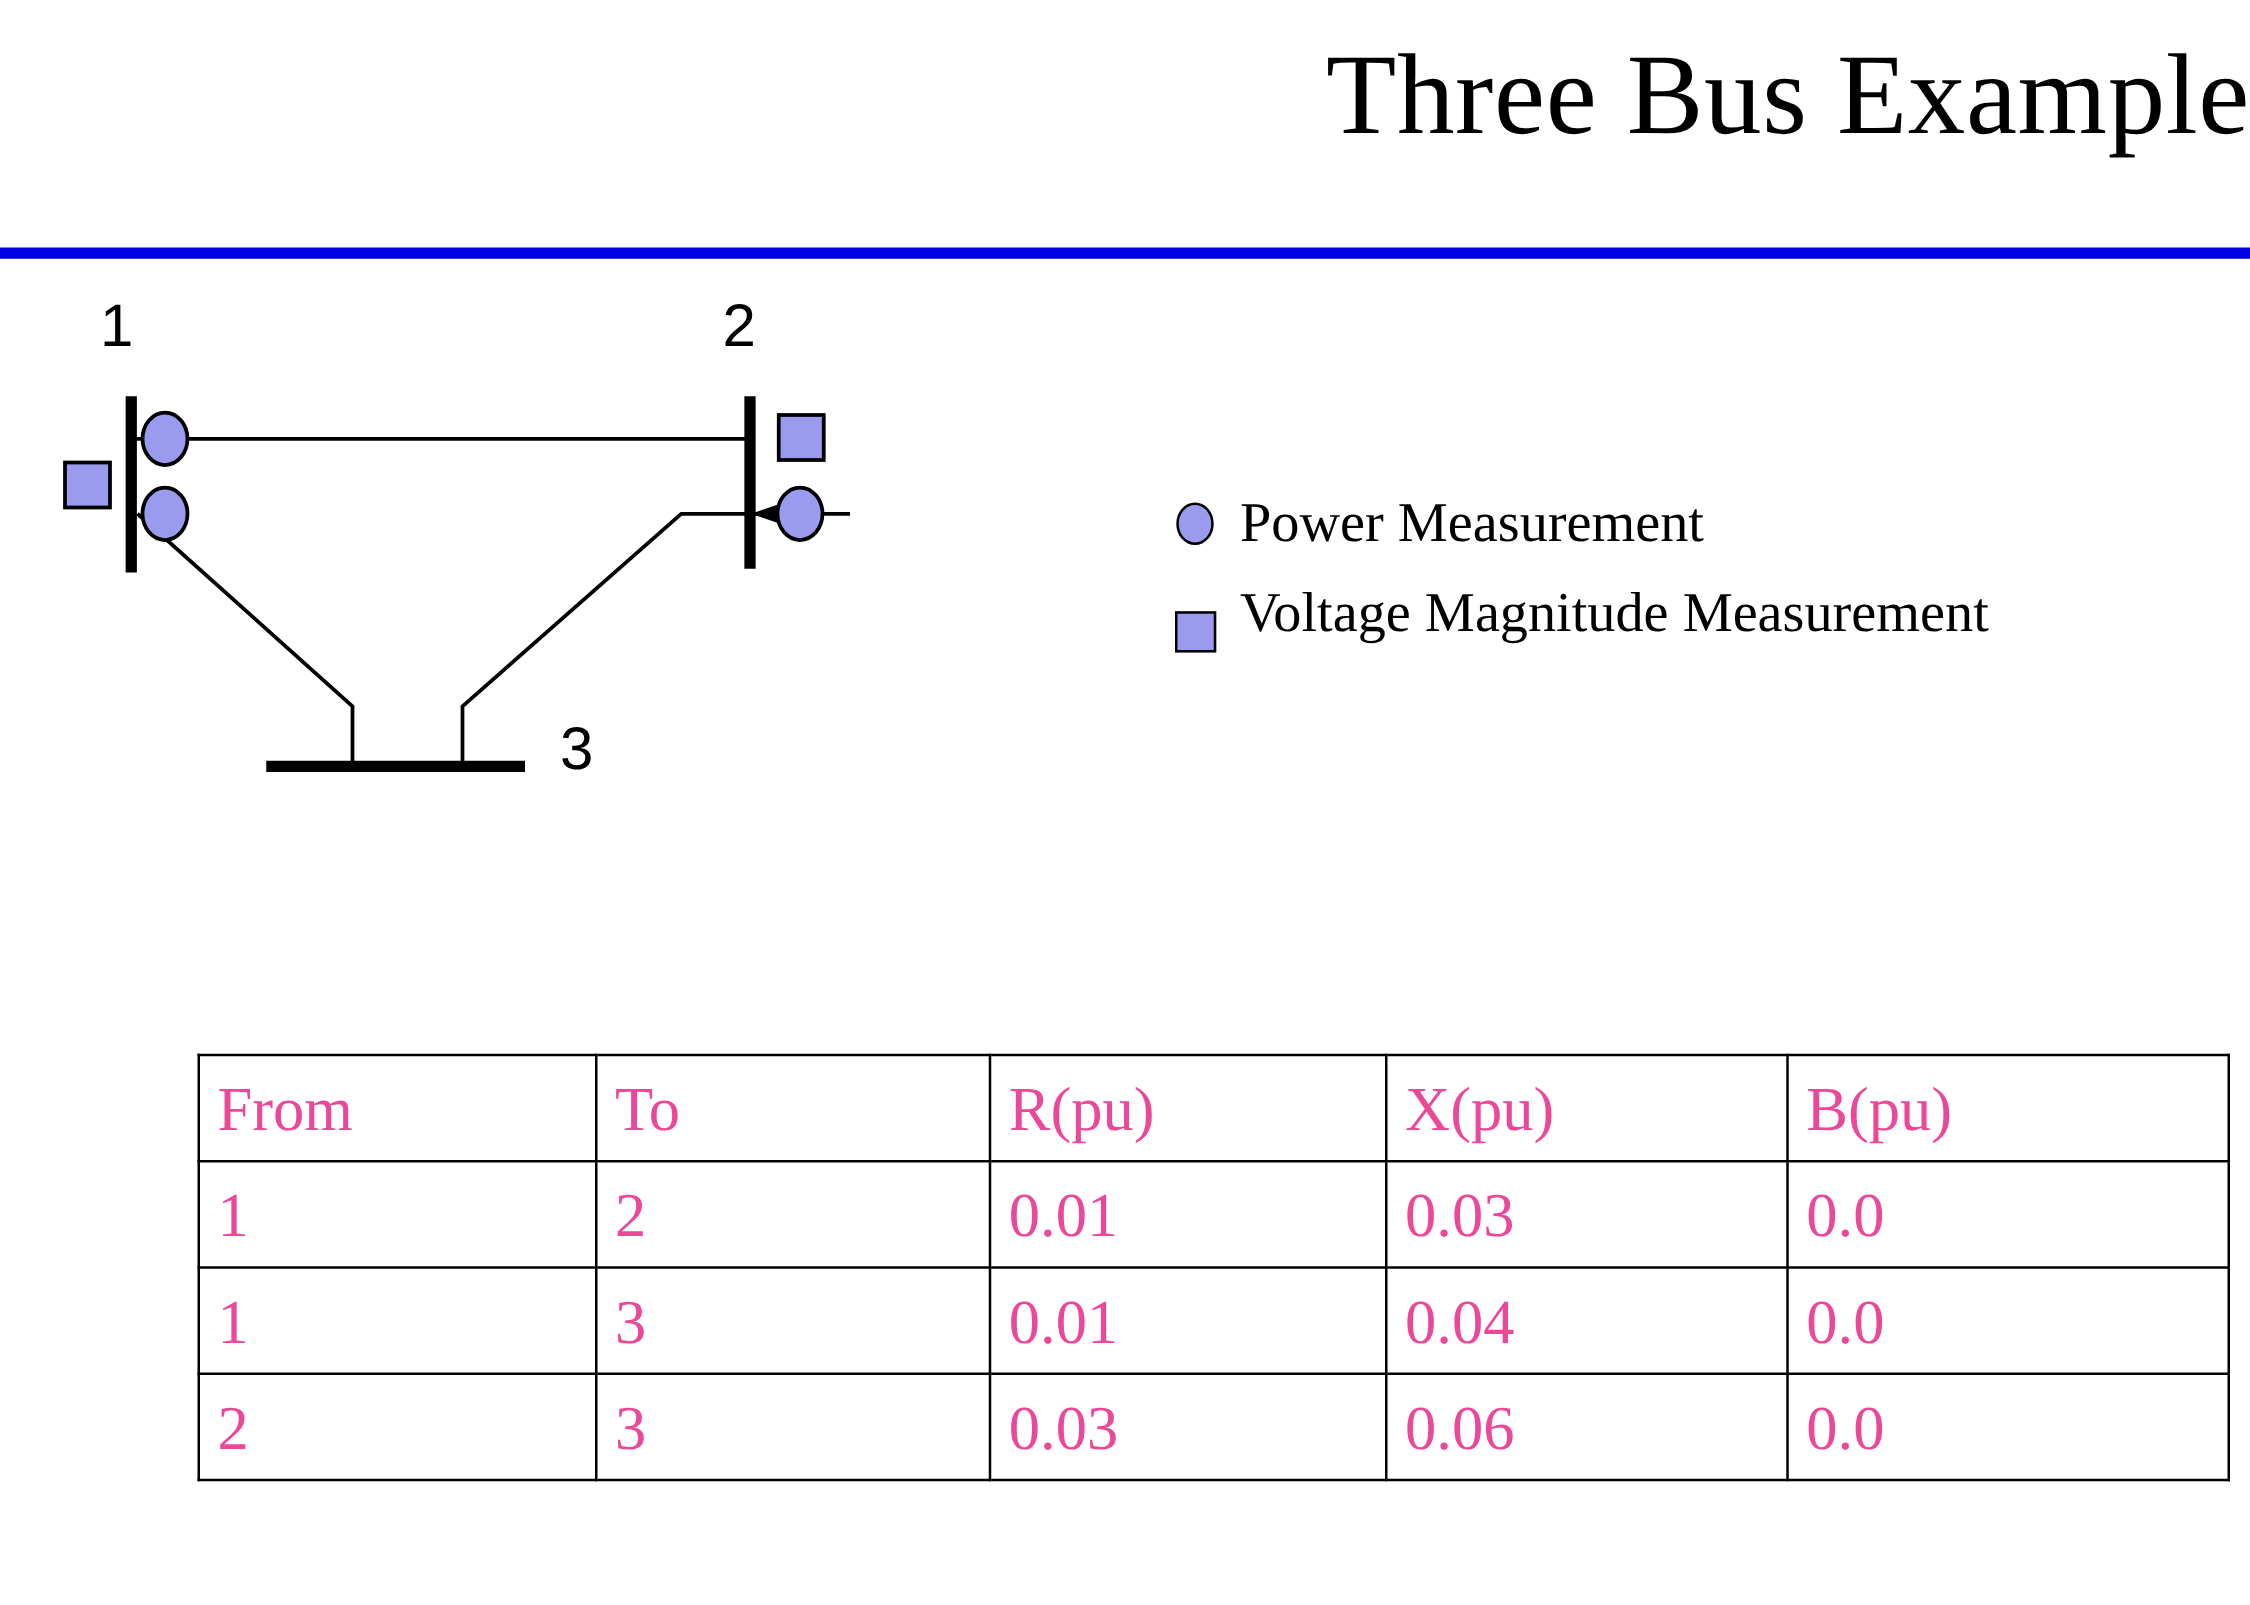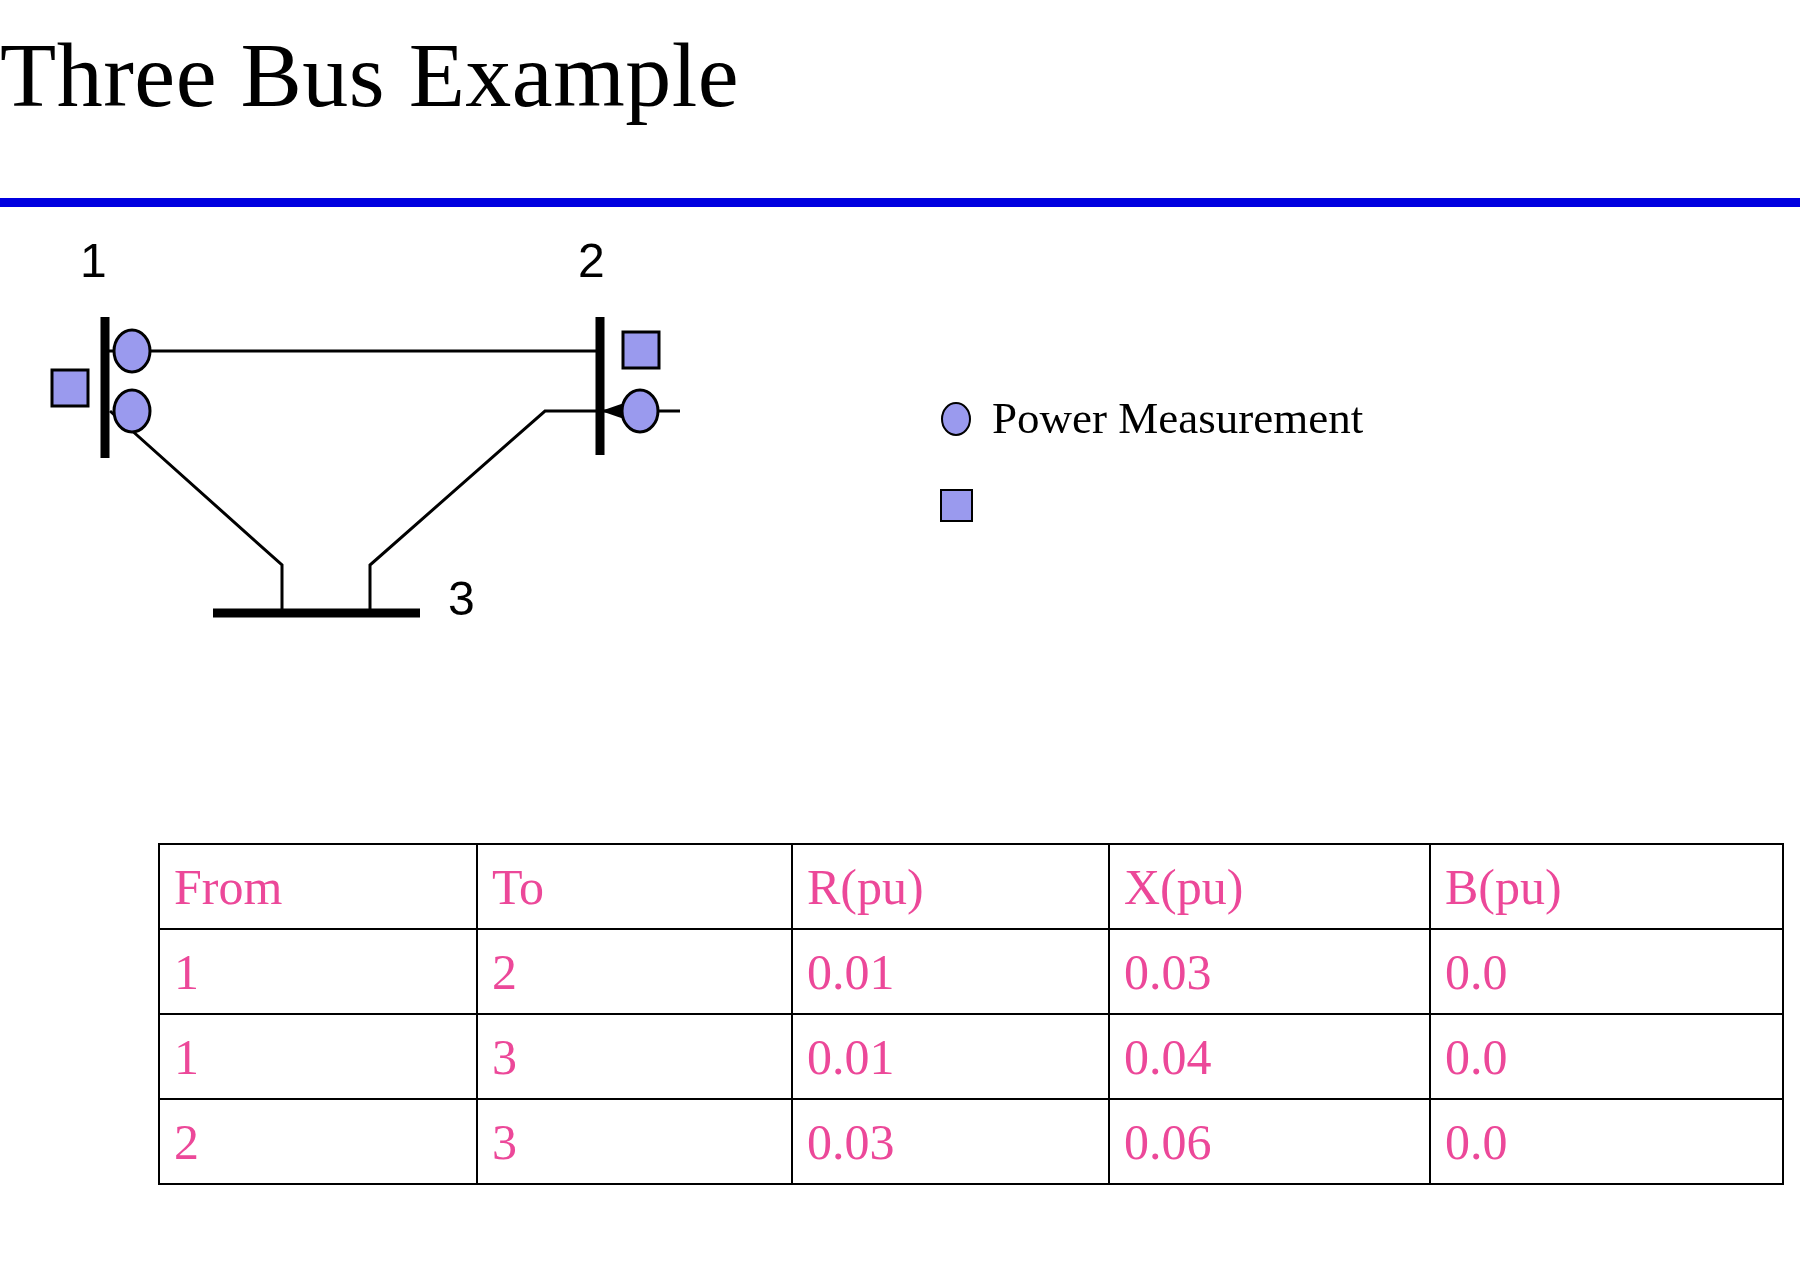--- a/index.html
+++ b/index.html
@@ -16,21 +16,21 @@
     font-family: "Liberation Serif", "DejaVu Serif", serif;
     color: #000000;
   }
 
   
   #slide-title {
     position: absolute;
     left: 0;
     top: 26px;
     width: 1800px;
-    text-align: left;
+    text-align: right;
     font-family: "Liberation Serif", "DejaVu Serif", serif;
     font-size: 92px;
     line-height: 1.08;
     font-weight: 400;
     letter-spacing: 0.5px;
     color: #000000;
     white-space: nowrap;
   }
 
   #title-rule {
@@ -167,20 +167,21 @@
   <div class="legend-row row-power">
     <span class="legend-swatch-cell">
       <span class="swatch-circle"></span>
     </span>
     <span class="legend-label">Power Measurement</span>
   </div>
   <div class="legend-row row-voltage">
     <span class="legend-swatch-cell">
       <span class="swatch-square"></span>
     </span>
+    <span class="legend-label">Voltage Magnitude Measurement</span>
   </div>
 </div>
 
 <table id="branch-table">
   <colgroup>
     <col class="c0">
       <col class="c1">
       <col class="c2">
       <col class="c3">
       <col class="c4">

